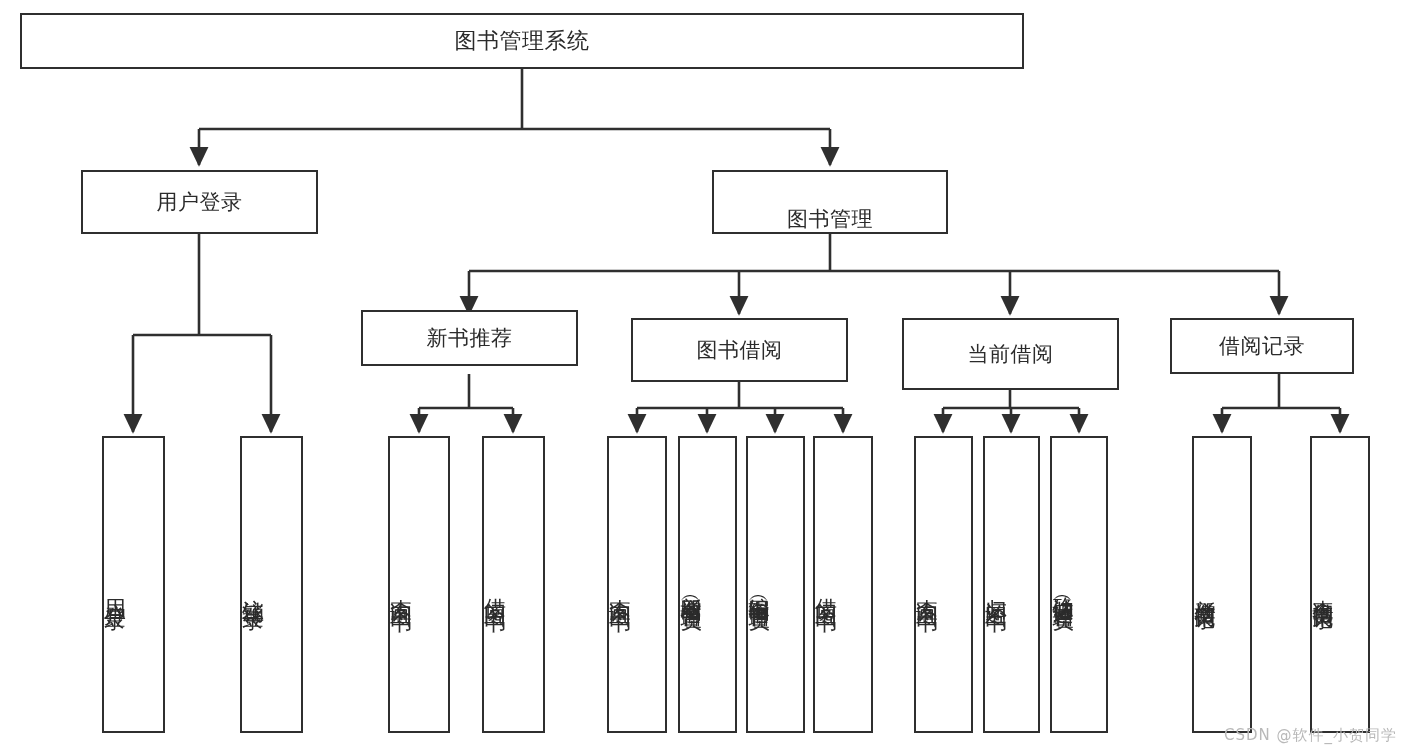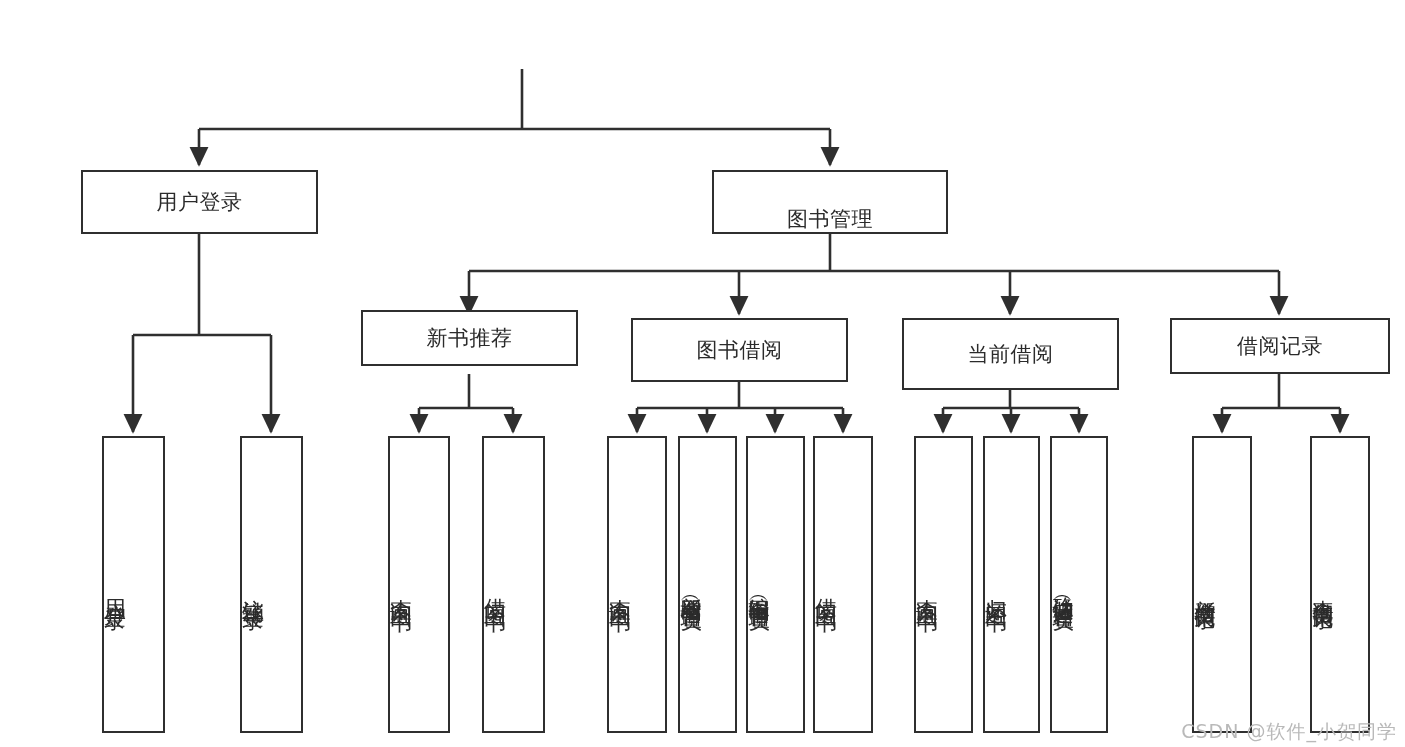--- a/index.html
+++ b/index.html
@@ -47,21 +47,21 @@
     text-orientation:upright;
     font-size:22px;
     letter-spacing:4px;
     line-height:1;
   }
   .v-node.tight .lbl{font-size:21px;letter-spacing:2px;}
 
   #watermark{
     position:absolute;
     right:8px;bottom:2px;
-    font-size:19px;
+    font-size:15px;
     color:#b9b9b9;
     letter-spacing:1px;
     white-space:nowrap;
     pointer-events:none;
   }
 </style>
 </head>
 <body>
 
 <div id="stage">
@@ -109,38 +109,41 @@
       <path d="M1011,408 L1011,432" marker-end="url(#arrow)"></path>
       <path d="M1079,408 L1079,432" marker-end="url(#arrow)"></path>
 
       <path d="M1279,374 L1279,408"></path>
       <path d="M1222,408 L1340,408"></path>
       <path d="M1222,408 L1222,432" marker-end="url(#arrow)"></path>
       <path d="M1340,408 L1340,432" marker-end="url(#arrow)"></path>
     </g>
   </svg>
 
+  <div class="node h-node" id="node-root" style="left:20px;top:13px;width:1004px;height:56px;">
+    <span class="lbl">图书管理系统</span>
+  </div>
 
   <div class="node h-node" style="left:81px;top:170px;width:237px;height:64px;">
     <span class="lbl">用户登录</span>
   </div>
   <div class="node h-node" style="left:712px;top:170px;width:236px;height:64px;align-items:flex-end;">
     <span class="lbl">图书管理</span>
   </div>
 
   <div class="node h-node" style="left:361px;top:310px;width:217px;height:56px;">
     <span class="lbl">新书推荐</span>
   </div>
   <div class="node h-node" style="left:631px;top:318px;width:217px;height:64px;">
     <span class="lbl">图书借阅</span>
   </div>
   <div class="node h-node" style="left:902px;top:318px;width:217px;height:72px;">
     <span class="lbl">当前借阅</span>
   </div>
-  <div class="node h-node" style="left:1170px;top:318px;width:220px;height:56px;">
+  <div class="node h-node" style="left:1170px;top:318px;width:184px;height:56px;">
     <span class="lbl">借阅记录</span>
   </div>
 
   <div class="node v-node" style="left:102px;top:436px;width:63px;height:297px;">
     <span class="lbl">用户登录</span>
   </div>
   <div class="node v-node" style="left:240px;top:436px;width:63px;height:297px;">
     <span class="lbl">注销登录</span>
   </div>
 

